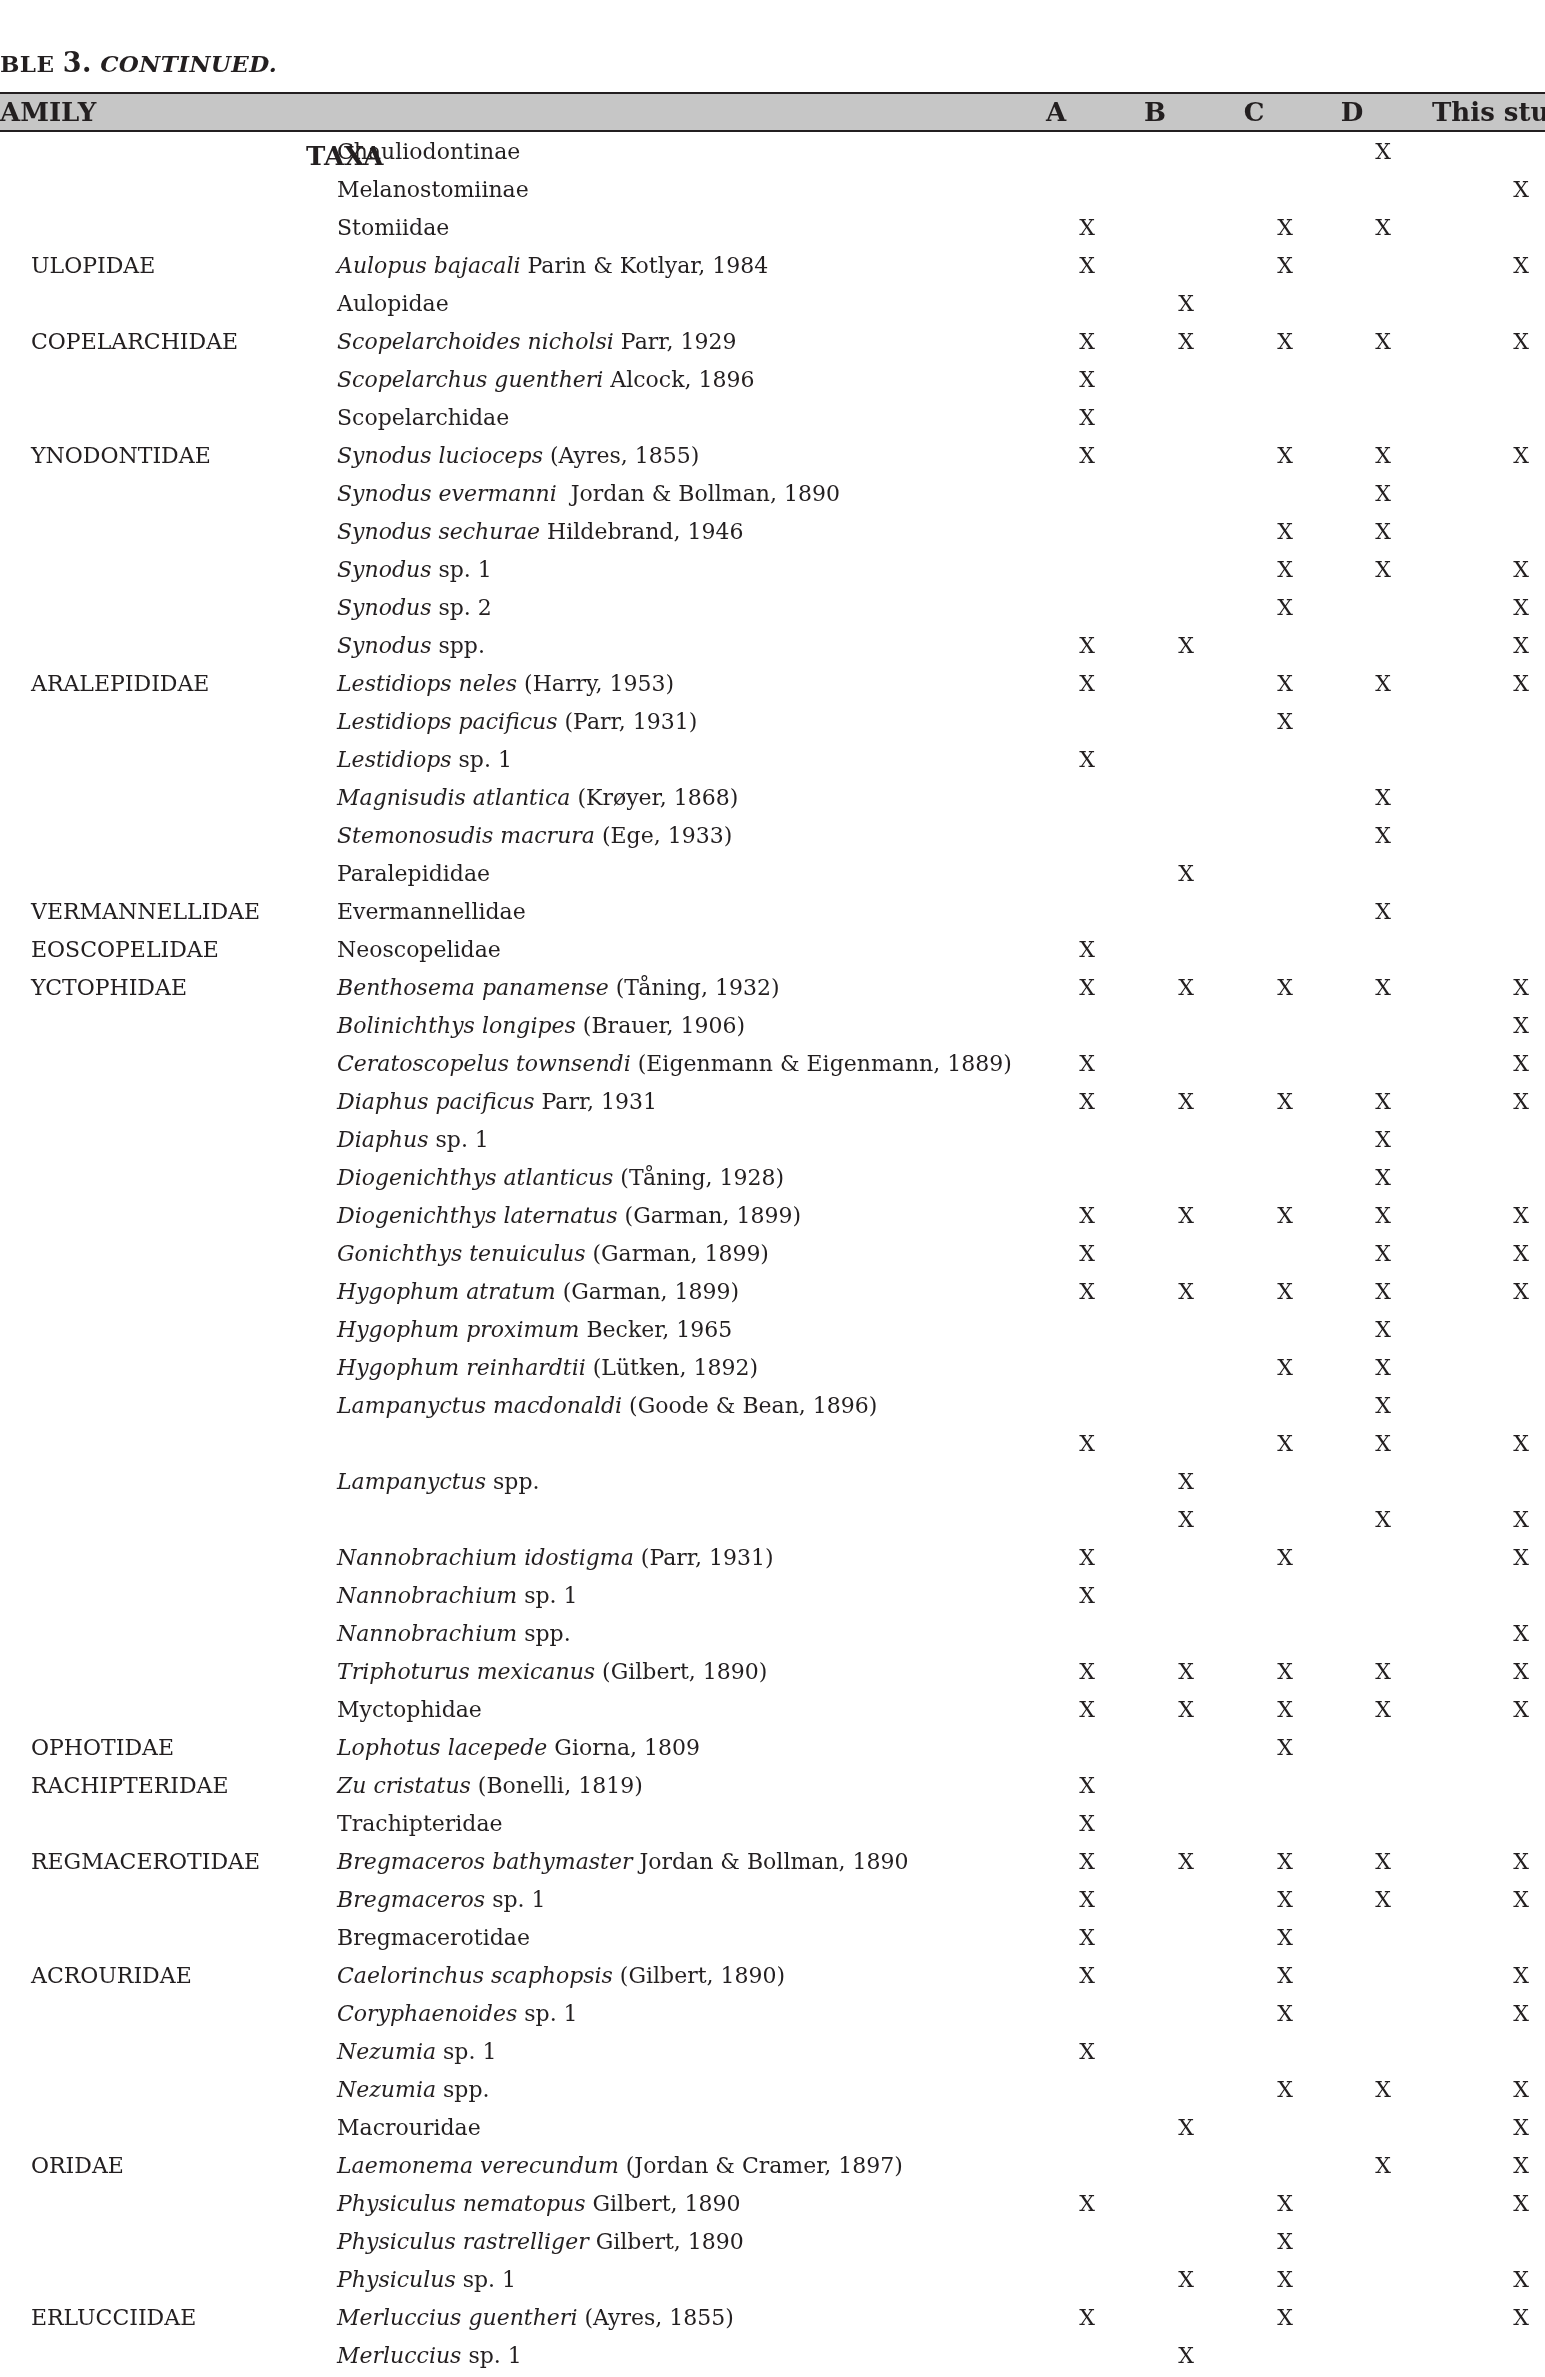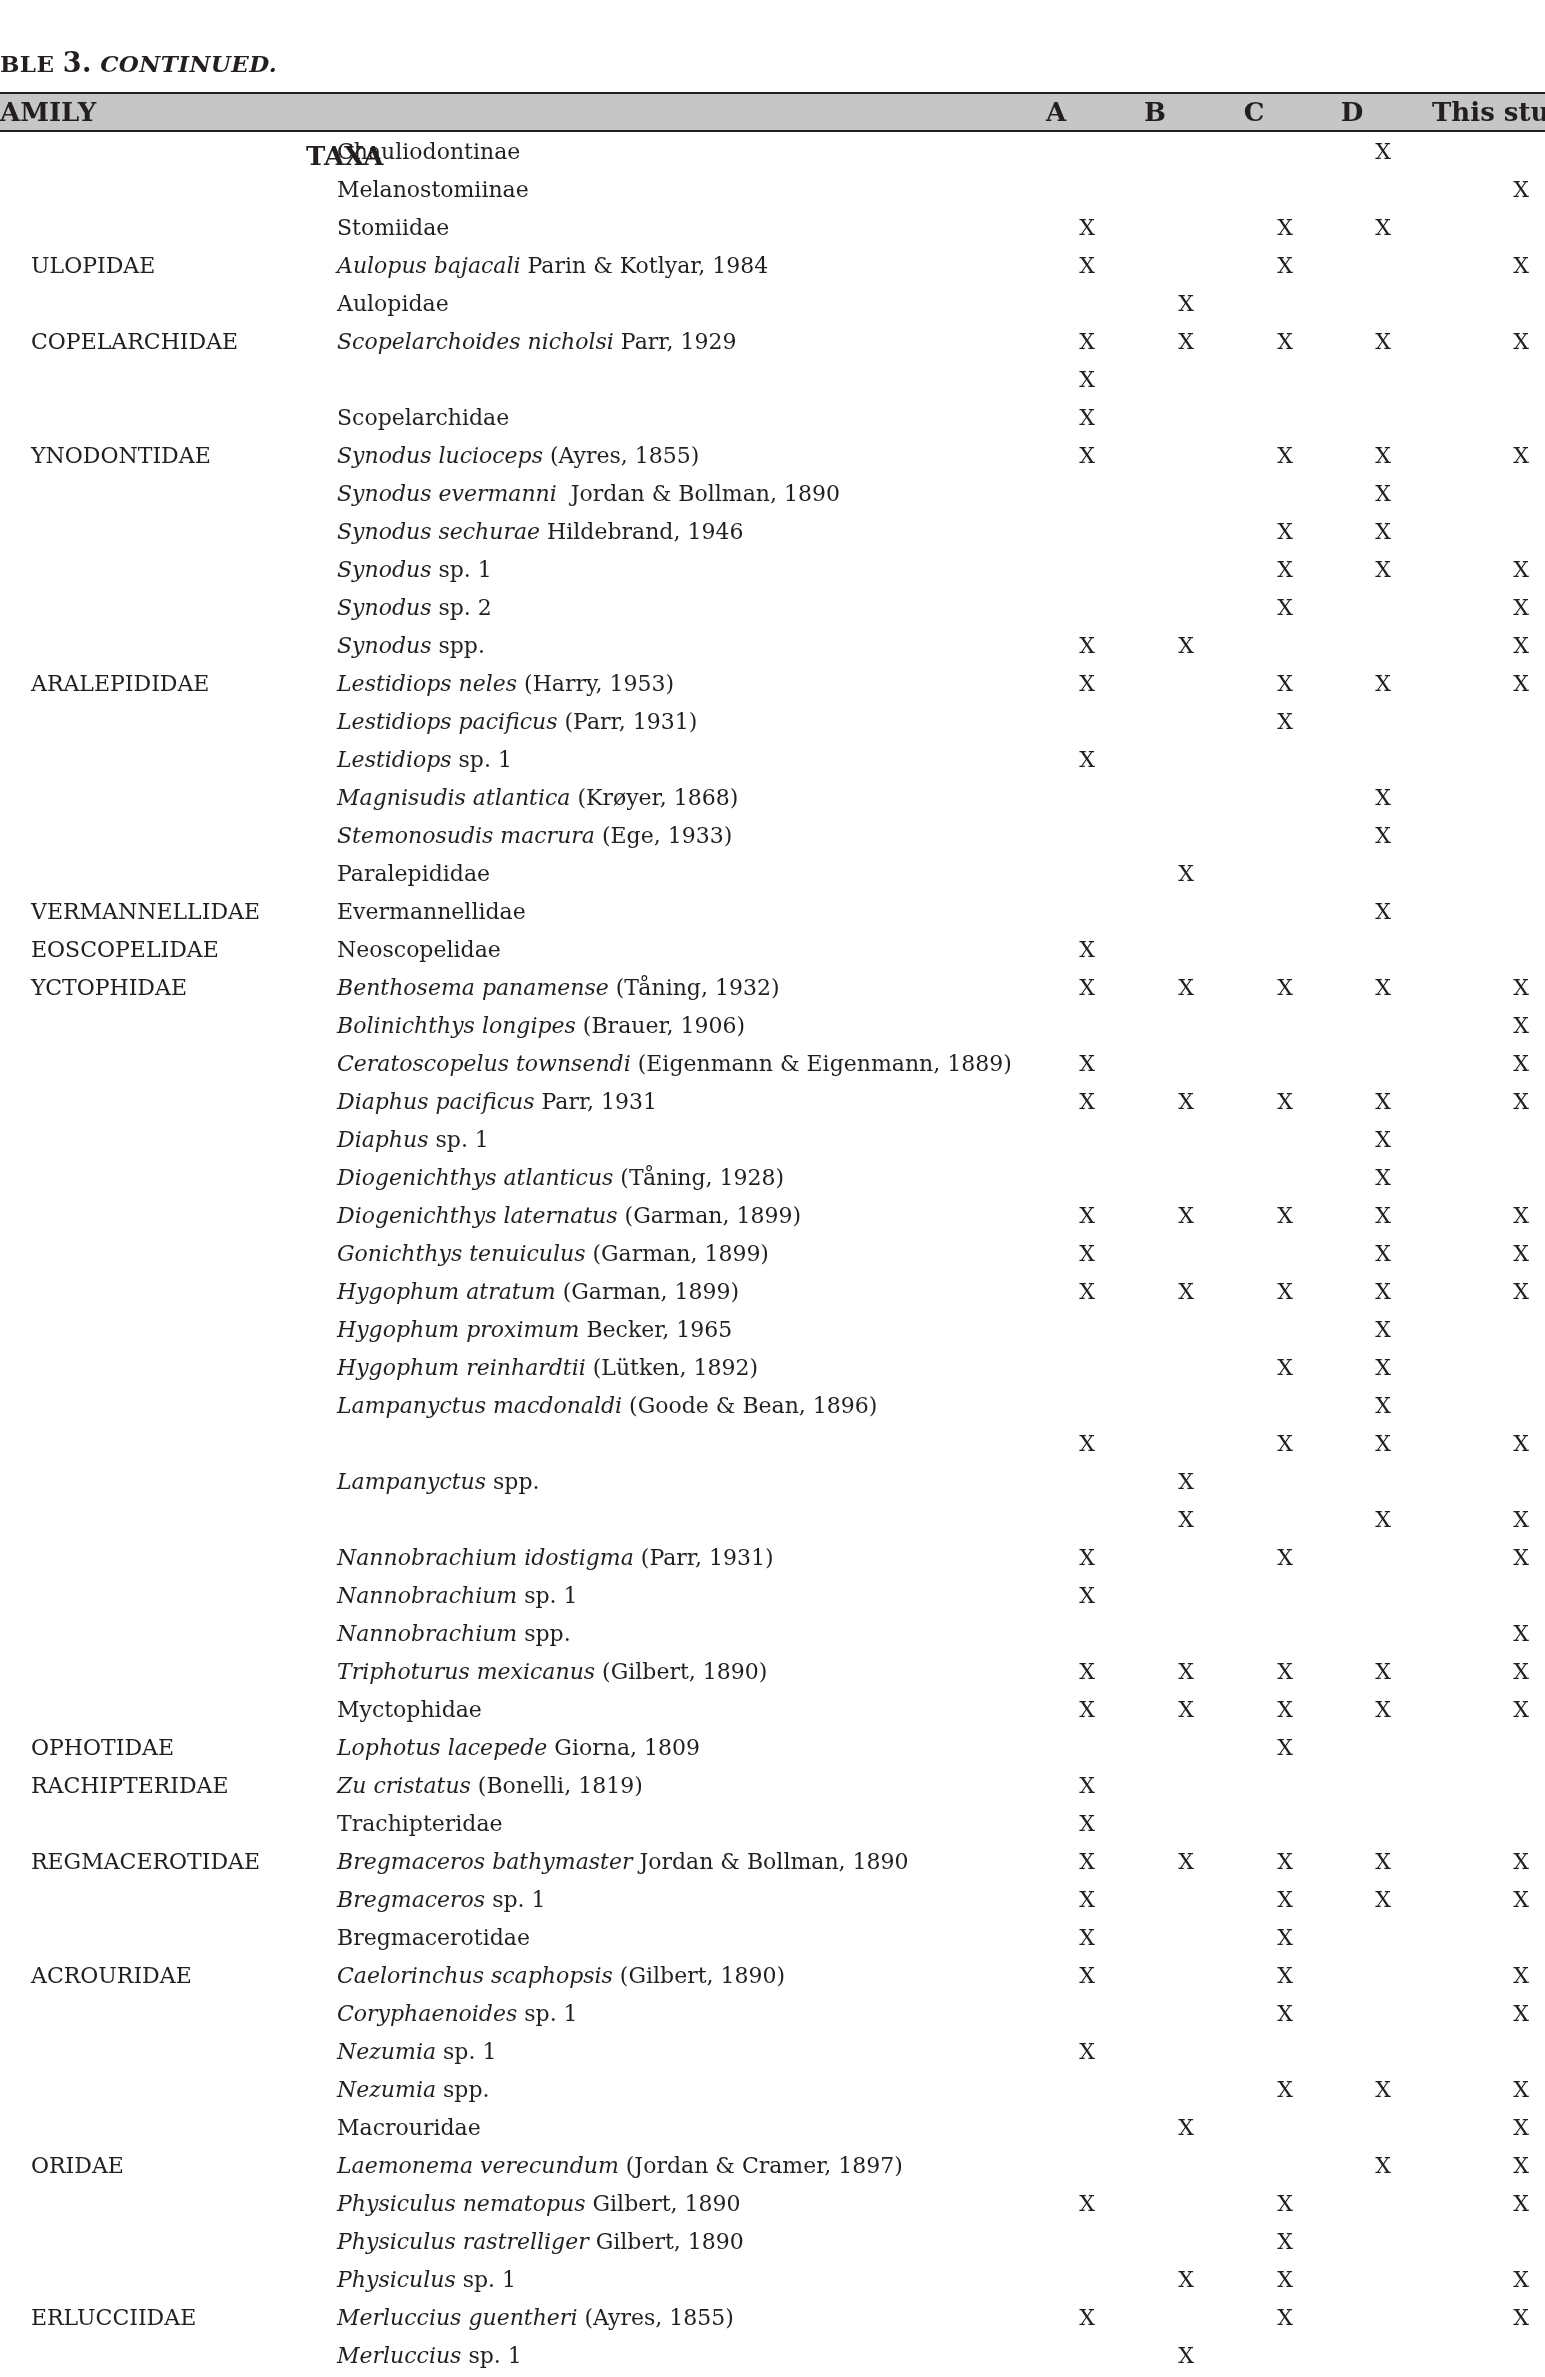--- a/index.html
+++ b/index.html
@@ -105,20 +105,21 @@
       <span class="cell c-family">COPELARCHIDAE</span>
       <span class="cell c-taxa"><i>Scopelarchoides nicholsi</i><span style="white-space:pre"> Parr, 1929</span></span>
       <span class="cell c-x c-a">X</span>
       <span class="cell c-x c-b">X</span>
       <span class="cell c-x c-c">X</span>
       <span class="cell c-x c-d">X</span>
       <span class="cell c-x c-this">X</span>
     </div>
     <div class="row">
       <span class="cell c-family"></span>
+      <span class="cell c-taxa"><i>Scopelarchus guentheri</i><span style="white-space:pre"> Alcock, 1896</span></span>
       <span class="cell c-x c-a">X</span>
       <span class="cell c-x c-b"></span>
       <span class="cell c-x c-c"></span>
       <span class="cell c-x c-d"></span>
       <span class="cell c-x c-this"></span>
     </div>
     <div class="row">
       <span class="cell c-family"></span>
       <span class="cell c-taxa"><i></i><span style="white-space:pre">Scopelarchidae</span></span>
       <span class="cell c-x c-a">X</span>

